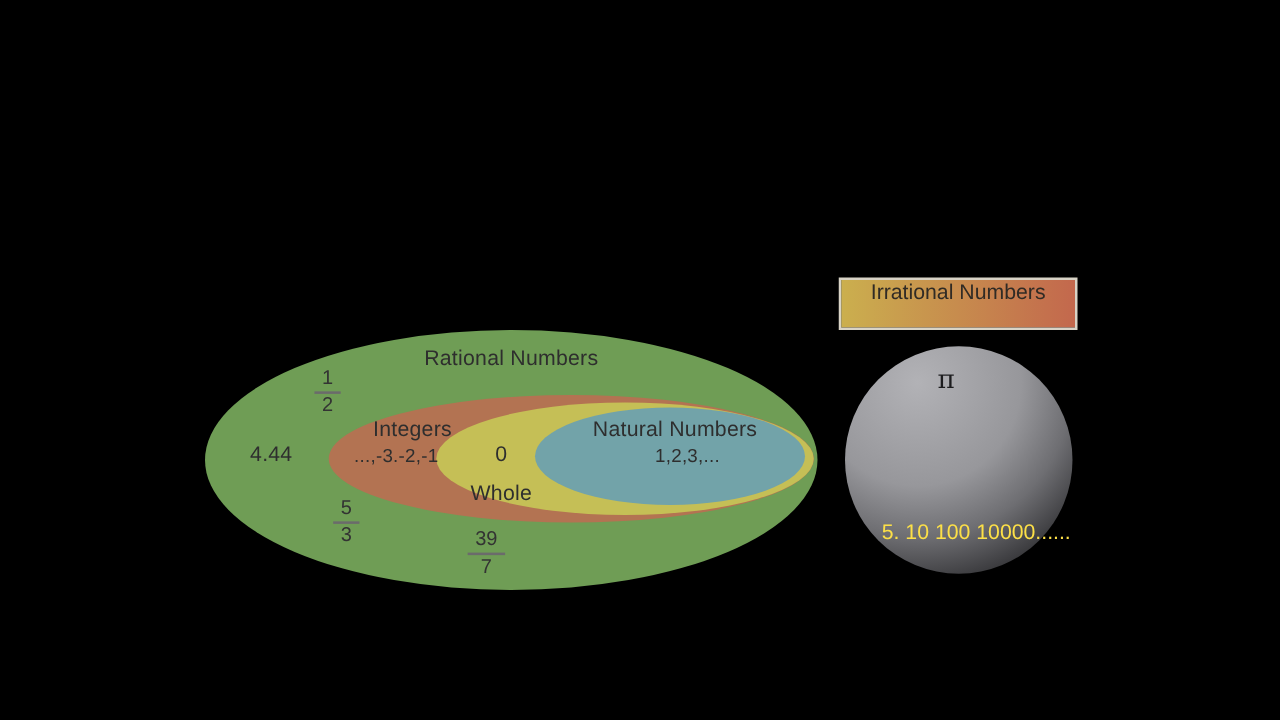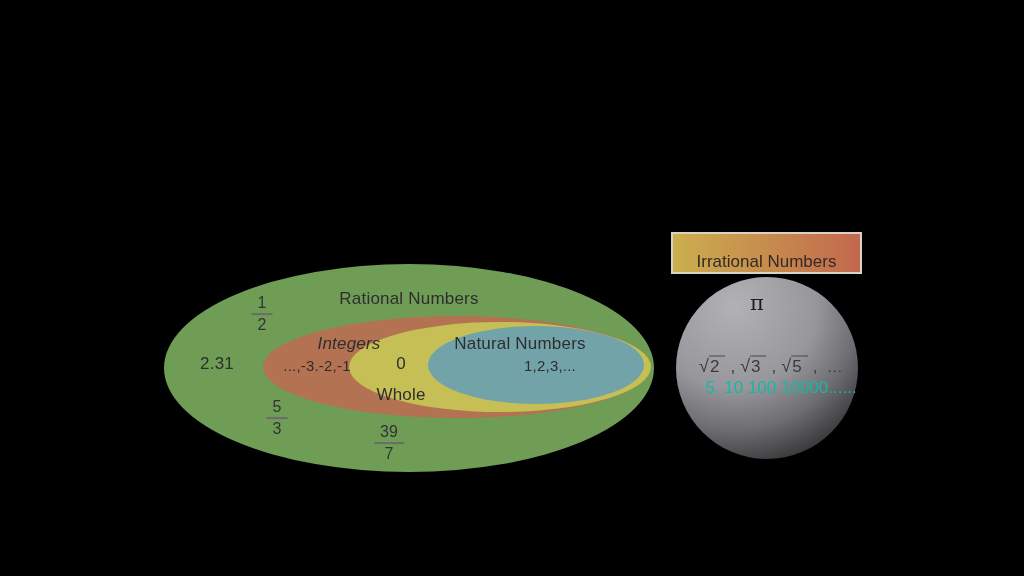--- a/index.html
+++ b/index.html
@@ -34,24 +34,24 @@
     text-align: center;
     color: #333333;
     font-size: 16px;
     line-height: 1.12;
   }
   .frac .num { display: block; padding: 0 6px 1px 6px; }
   .frac .den { display: block; border-top: 2px solid #6b6b6b; padding: 1px 6px 0 6px; }
 
   .irr-box {
     position: absolute;
-    left: 671px; top: 232px; width: 191px; height: 42px;
+    left: 671px; top: 222px; width: 191px; height: 42px;
     background: linear-gradient(90deg, var(--irrational_box_left, #cbaf4e), var(--irrational_box_right, #c3684d));
     border: 2px solid #d8d3c6;
-    display: flex; align-items: flex-end; justify-content: center;
+    display: flex; align-items: flex-start; justify-content: center;
     font-size: 17px; color: #302b25;
   }
 
   .irr-circle {
     position: absolute;
     left: 676px; top: 277px; width: 182px; height: 182px;
     border-radius: 50%;
     background: radial-gradient(circle at 32% 16%,
       var(--circle_light, #b4b4b8) 0%, #97979b 42%, #6e6e72 63%, #37373a 83%, var(--circle_dark, #0a0a0a) 100%);
   }
@@ -69,71 +69,68 @@
     white-space: nowrap;
     font-size: 17px; color: #3a3a3e;
   }
   .root { display: inline-block; }
   .root .sign { font-size: 18px; }
   .root .radicand { border-top: 1.5px solid #47474c; padding: 0 6px 0 1px; }
   .sep { margin: 0 5px; }
   .roots-ellipsis { margin-left: 5px; letter-spacing: 1px; font-size: 15px; }
 
   .sequence {
-    position: absolute; left: 781px; top: 388px;
+    position: absolute; left: 781px; top: 426px;
     transform: translate(-50%, -50%);
     white-space: nowrap;
-    font-size: 17px; color: #14b8a6;
+    font-size: 17px; color: #fde047;
   }
 </style>
 </head>
 <body>
 
 <div class="stage">
 
   <div class="ellipse e-rational"></div>
   <div class="ellipse e-integers"></div>
   <div class="ellipse e-whole"></div>
   <div class="ellipse e-natural"></div>
 
-  <div class="lbl" style="left:409px; top:287px;margin-top:12px;">Rational Numbers</div>
+  <div class="lbl" style="left:409px; top:287px;">Rational Numbers</div>
 
   <div class="frac" style="left:262px; top:314px;">
     <span class="num">1</span>
     <span class="den">2</span>
   </div>
 
-  <div class="lbl" style="left:217px; top:364px;">2.31</div>
+  <div class="lbl" style="left:217px; top:364px;">4.44</div>
 
-  <div class="lbl" style="left:349px; top:344px;font-style:italic;">Integers</div>
+  <div class="lbl" style="left:330px; top:344px;">Integers</div>
   <div class="lbl small" style="left:317px; top:365px;">...,-3.-2,-1</div>
 
   <div class="lbl" style="left:401px; top:364px;">0</div>
   <div class="lbl" style="left:401px; top:395px;">Whole</div>
 
-  <div class="lbl" style="left:520px; top:344px;">Natural Numbers</div>
+  <div class="lbl" style="left:540px; top:344px;">Natural Numbers</div>
   <div class="lbl small" style="left:550px; top:365px;">1,2,3,...</div>
 
   <div class="frac" style="left:277px; top:418px;">
     <span class="num">5</span>
     <span class="den">3</span>
   </div>
 
   <div class="frac" style="left:389px; top:443px;">
     <span class="num">39</span>
     <span class="den">7</span>
   </div>
 
   <div class="irr-box">
     <span>Irrational Numbers</span>
   </div>
 
   <div class="irr-circle"></div>
 
   <div class="pi">π</div>
 
-  <div class="roots-line">
-    <span class="root"><span class="sign">√</span><span class="radicand">2</span></span><span class="sep">,</span><span class="root"><span class="sign">√</span><span class="radicand">3</span></span><span class="sep">,</span><span class="root"><span class="sign">√</span><span class="radicand">5</span></span><span class="sep">,</span><span class="roots-ellipsis">...</span>
-  </div>
 
   <div class="sequence">5. 10 100 10000......</div>
 
 </div>
 
 </body></html>

